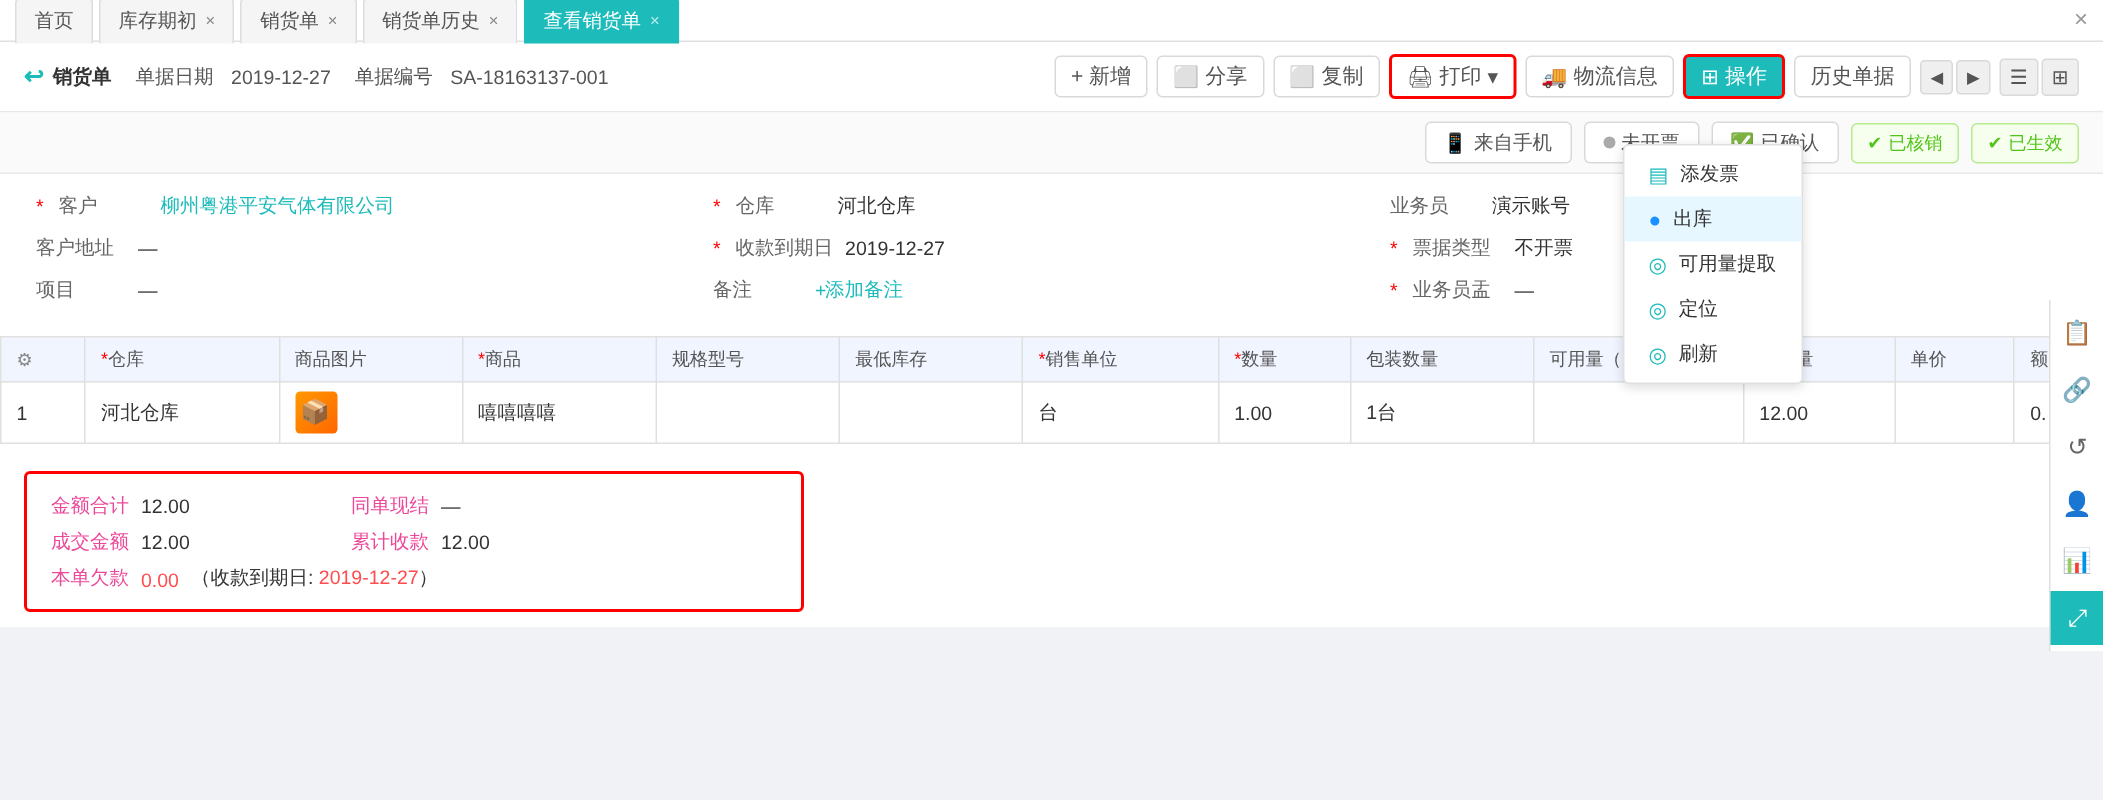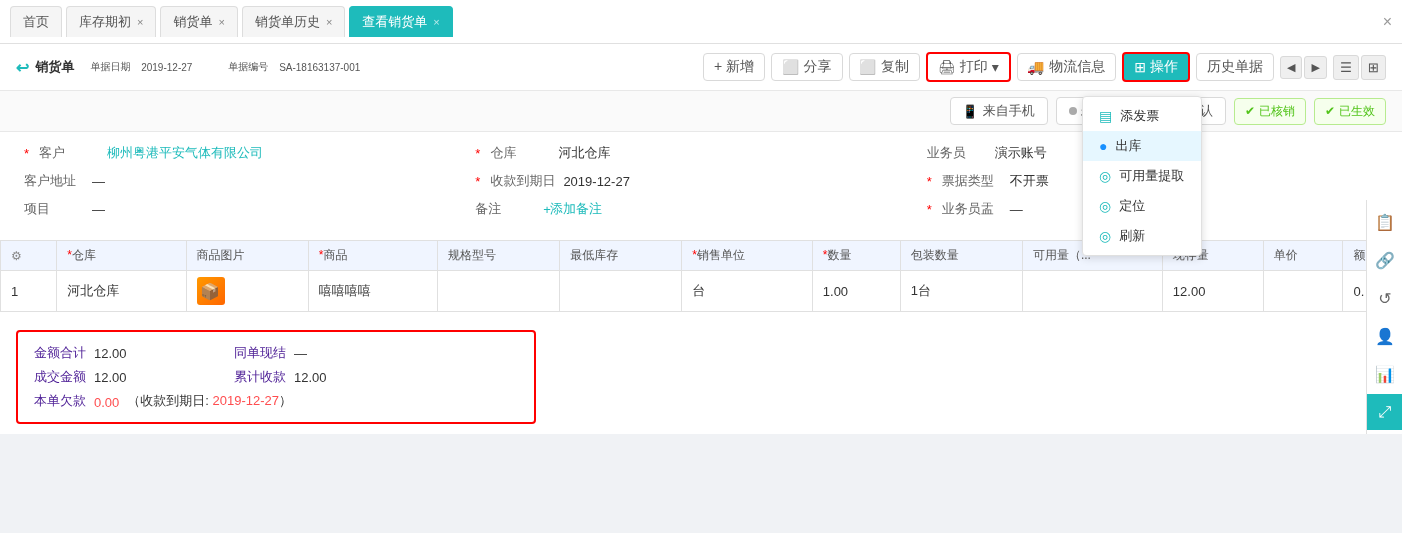--- a/index.html
+++ b/index.html
@@ -1,42 +1,42 @@
 <!DOCTYPE html>
 <html><head>
   <meta charset="utf-8">
   <style>
     * { box-sizing: border-box; margin: 0; padding: 0; }
     body { font-family: "Microsoft YaHei", Arial, sans-serif; font-size: 13px; background: #f0f2f5; color: #333; }
 
     
     .tab-bar {
       display: flex; align-items: center; background: #fff; border-bottom: 1px solid #e0e0e0;
-      padding: 0 10px; height: 44px; gap: 4px;
+      padding: 0 10px; height: 28px; gap: 4px;
     }
     .tab-item {
       display: flex; align-items: center; padding: 6px 12px; border-radius: 4px 4px 0 0;
       cursor: pointer; font-size: 13px; color: #555; background: #f5f5f5;
       border: 1px solid #ddd; border-bottom: none; gap: 6px;
     }
     .tab-item.active { background: #1ebbbb; color: #fff; border-color: #1ebbbb; }
     .tab-item .close-x { font-size: 11px; opacity: 0.7; cursor: pointer; }
     .tab-close-btn { margin-left: auto; font-size: 16px; cursor: pointer; color: #999; }
 
     
     .main-content { background: #fff; padding: 0; }
 
     
     .form-header {
       display: flex; align-items: center; padding: 8px 16px;
       border-bottom: 1px solid #e8e8e8; gap: 16px; background: #fff;
     }
     .form-title { display: flex; align-items: center; gap: 6px; font-weight: bold; color: #333; }
     .form-title-icon { color: #1ebbbb; font-size: 16px; }
-    .form-meta { display: flex; align-items: center; gap: 36px; color: #555; font-size: 10px; }
+    .form-meta { display: flex; align-items: center; gap: 16px; color: #555; font-size: 13px; }
     .form-meta span { display: flex; align-items: center; gap: 4px; }
 
     .toolbar-right { margin-left: auto; display: flex; align-items: center; gap: 6px; }
     .btn-toolbar {
       display: flex; align-items: center; gap: 4px; padding: 4px 10px;
       border: 1px solid #d9d9d9; border-radius: 4px; cursor: pointer;
       background: #fff; color: #555; font-size: 14px;
     }
     .btn-toolbar.active-op { background: #1ebbbb; color: #fff; border-color: #1ebbbb; }
 
@@ -91,21 +91,21 @@
     .gear-icon { color: #888; cursor: pointer; }
 
     
     .payment-section {
       border: 2px solid red; border-radius: 4px; padding: 12px 16px;
       margin: 10px 16px; background: #fff; display: inline-block; min-width: 520px;
     }
     .payment-title { font-weight: bold; margin-bottom: 10px; font-size: 14px; }
     .payment-grid { display: grid; grid-template-columns: 200px 200px; gap: 6px 0; }
     .payment-row { display: flex; align-items: center; gap: 8px; }
-    .payment-label { color: #4c1d95; white-space: nowrap; }
+    .payment-label { color: #ec4899; white-space: nowrap; }
     .payment-value { color: #333; }
     .payment-value.red { color: #ff4d4f; }
 
     
     .dropdown-menu {
       position: absolute; background: #fff; border: 1px solid #e0e0e0;
       border-radius: 4px; box-shadow: 0 2px 8px rgba(0,0,0,0.15);
       z-index: 100; min-width: 120px; padding: 4px 0;
       top: 96px; right: 200px;
     }

